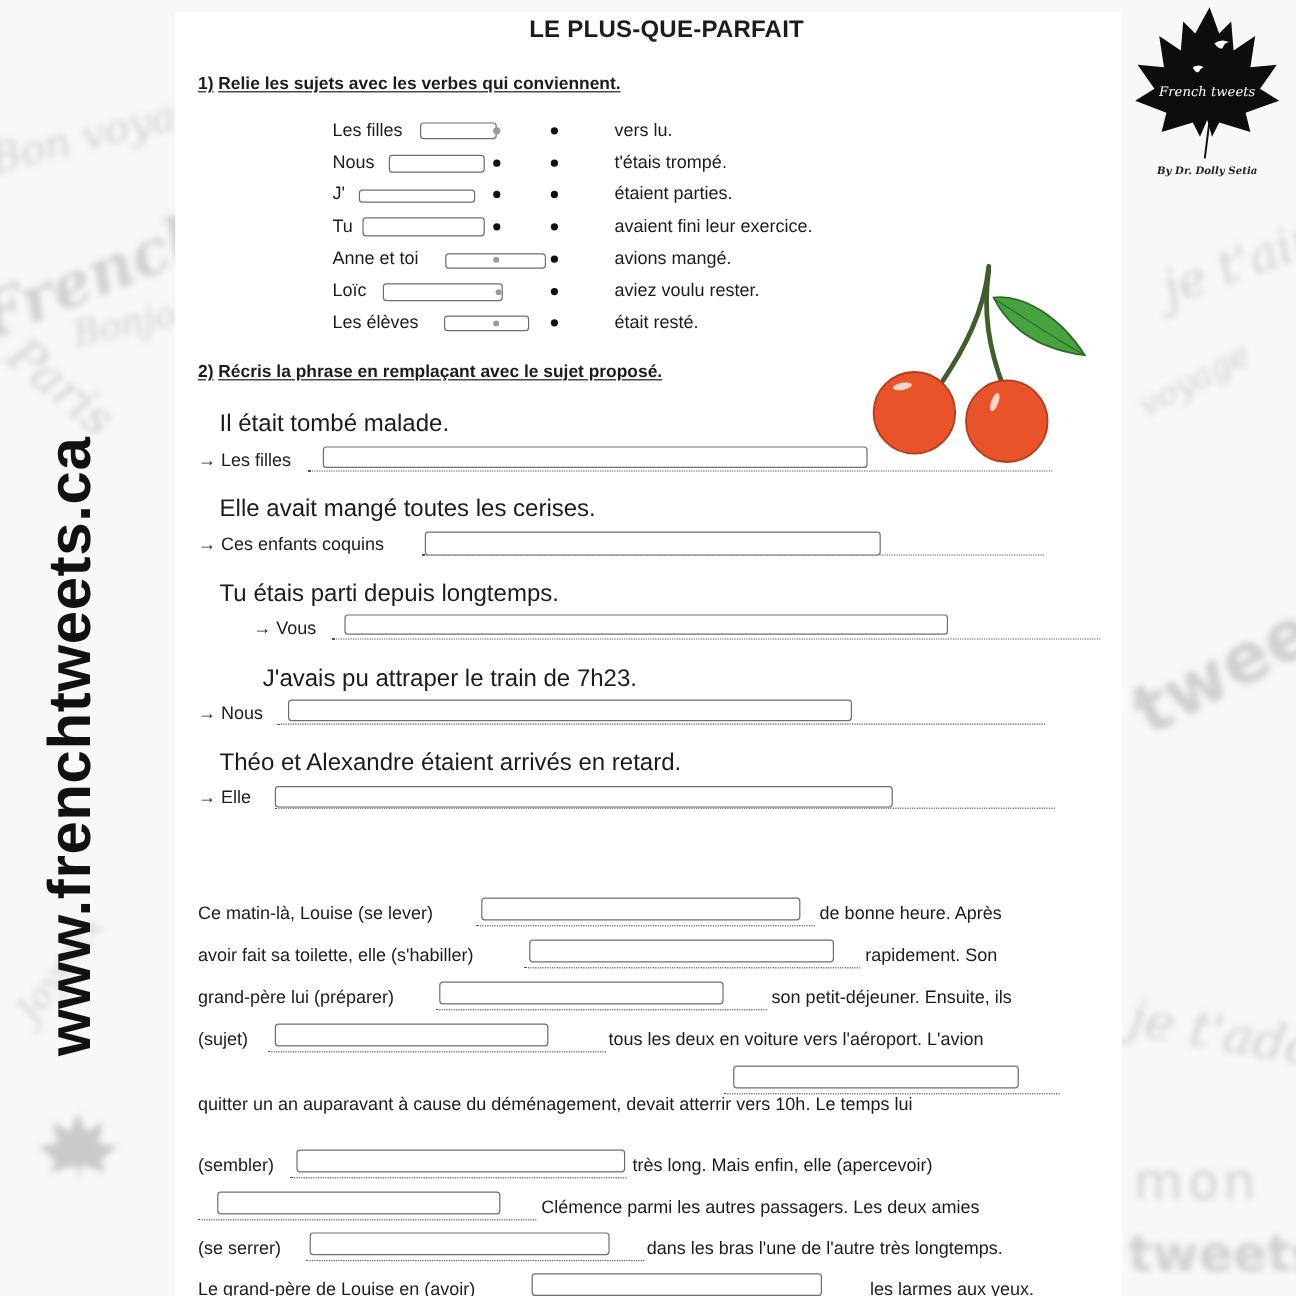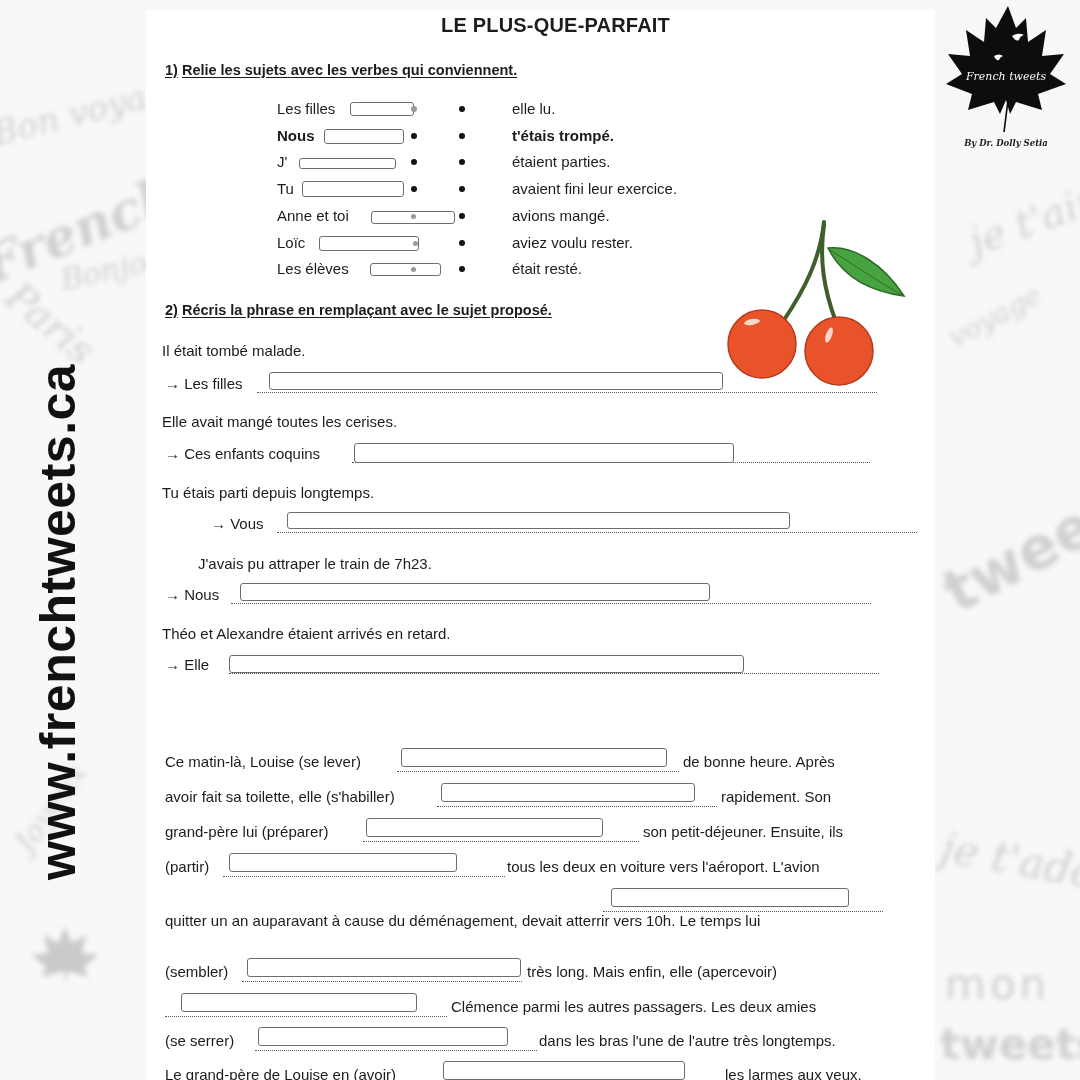--- a/index.html
+++ b/index.html
@@ -116,22 +116,22 @@
       position: absolute;
       width: 6px; height: 6px;
       border-radius: 50%;
       background: #111;
     }
     .dot.grey { background: #9a9a9a; }
     .match-verb { position: absolute; left: 235px; top: 0; }
     
     .sentence {
       position: absolute;
-      left: 16px;
-      font-size: 15px;
+      left: 37px;
+      font-size: 20px;
       white-space: nowrap;
     }
     .rewrite-line {
       position: absolute;
       left: 19px;
       height: 24px;
       width: 715px;
       font-size: 15px;
       white-space: nowrap;
     }
@@ -182,24 +182,24 @@
     <span class="num">1)</span><span>Relie les sujets avec les verbes qui conviennent.</span>
   </div>
 
   <div>
 
     <div class="match-row" style="top:88px;width:600px;">
       <span class="match-subject">Les filles</span>
       <div class="ans-box" style="left:73px;top:4px;width:64px;height:14px;"></div>
       <span class="dot grey" style="left:134px;top:8px;"></span>
       <span class="dot" style="left:182px;top:8px;"></span>
-      <span class="match-verb">elle lu.</span>
-    </div>
-
-    <div class="match-row" style="top:115px;width:600px;font-weight:bold;">
+      <span class="match-verb">vers lu.</span>
+    </div>
+
+    <div class="match-row" style="top:115px;width:600px;">
       <span class="match-subject">Nous</span>
       <div class="ans-box" style="left:47px;top:4px;width:80px;height:15px;"></div>
       <span class="dot" style="left:134px;top:8px;"></span>
       <span class="dot" style="left:182px;top:8px;"></span>
       <span class="match-verb">t'étais trompé.</span>
     </div>
 
     <div class="match-row" style="top:141px;width:600px;">
       <span class="match-subject">J'</span>
       <div class="ans-box" style="left:22px;top:7px;width:97px;height:11px;"></div>
@@ -309,21 +309,21 @@
     </div>
 
     <div class="para-line" style="top:811px;width:710px;">
       <span class="txt" style="left:0;text-align:right;">grand-père lui (préparer)</span>
       <div class="dotted" style="left:198px;top:20px;width:276px;"></div>
       <div class="ans-box" style="left:201px;top:-3px;width:237px;height:19px;"></div>
       <span class="txt" style="left:478px;">son petit-déjeuner. Ensuite, ils</span>
     </div>
 
     <div class="para-line" style="top:846px;width:710px;">
-      <span class="txt" style="left:0;">(partir)</span>
+      <span class="txt" style="left:0;">(sujet)</span>
       <div class="dotted" style="left:58px;top:20px;width:282px;"></div>
       <div class="ans-box" style="left:64px;top:-3px;width:228px;height:19px;"></div>
       <span class="txt" style="left:342px;">tous les deux en voiture vers l'aéroport. L'avion</span>
     </div>
 
     <div class="para-line" style="top:881px;width:720px;">
       <div class="dotted" style="left:438px;top:20px;width:280px;"></div>
       <div class="ans-box" style="left:446px;top:-3px;width:238px;height:19px;"></div>
     </div>
 

